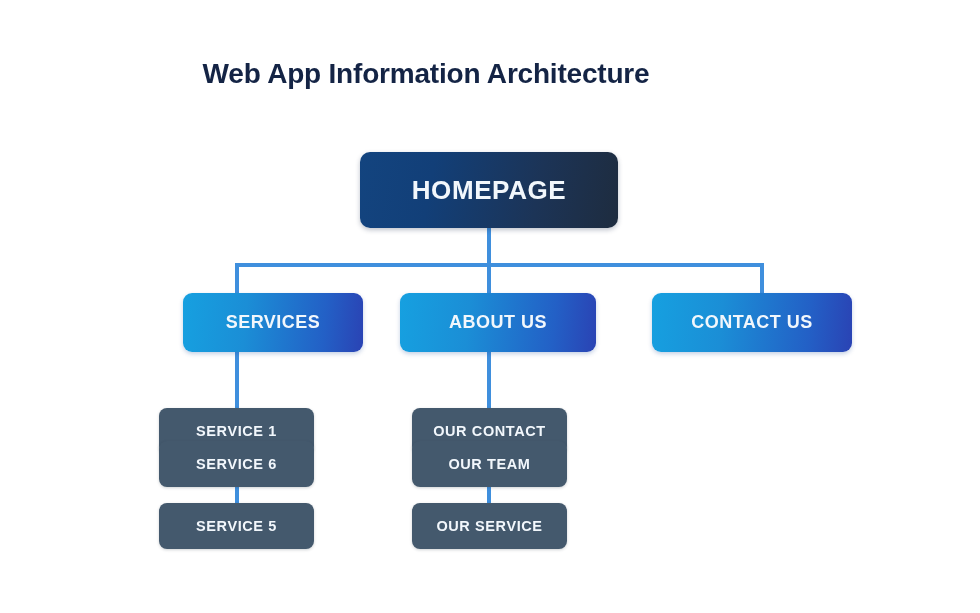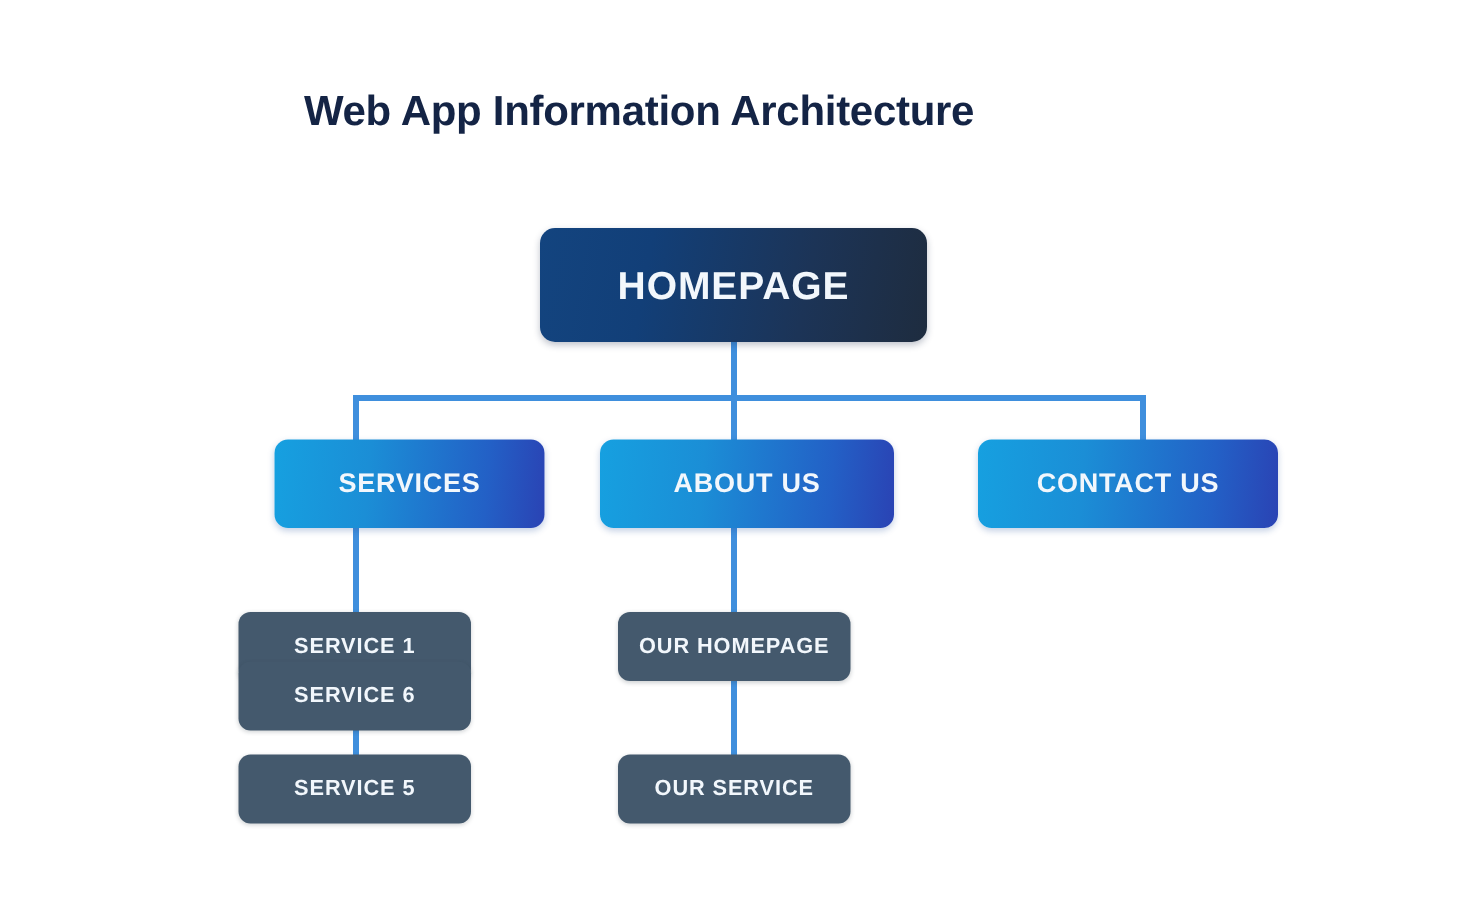--- a/index.html
+++ b/index.html
@@ -130,18 +130,19 @@
   <div class="node node-branch b2">ABOUT US</div>
 
   <div class="node node-branch b3">CONTACT US</div>
 
   <div class="node node-leaf col-a row-1">SERVICE 1</div>
 
   <div class="node node-leaf col-a row-2">SERVICE 6</div>
 
   <div class="node node-leaf col-a row-3">SERVICE 5</div>
 
-  <div class="node node-leaf col-b row-1">OUR HOMEPAGE</div>
+  <div class="node node-leaf col-b row-1">OUR CONTACT</div>
 
+  <div class="node node-leaf col-b row-2">OUR TEAM</div>
 
   <div class="node node-leaf col-b row-3">OUR SERVICE</div>
 
 </div>
 
 </body></html>

